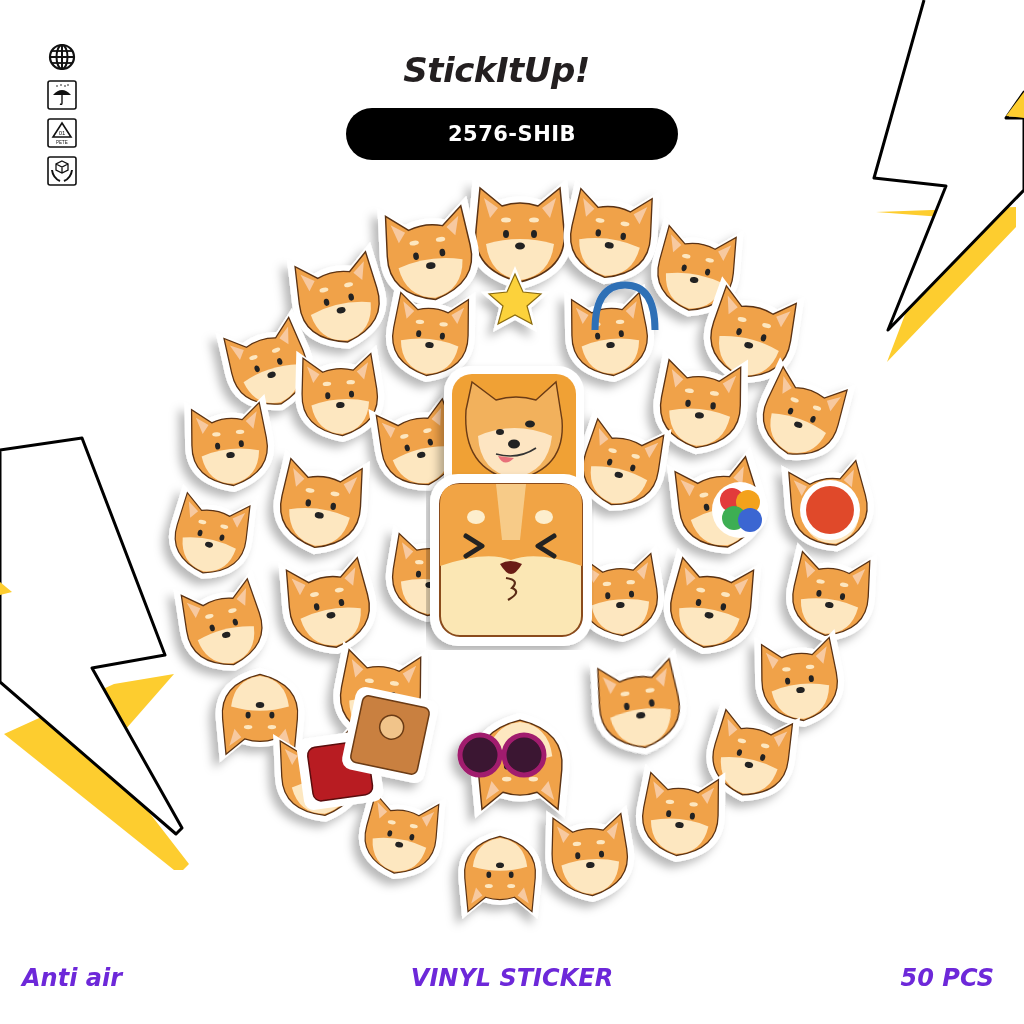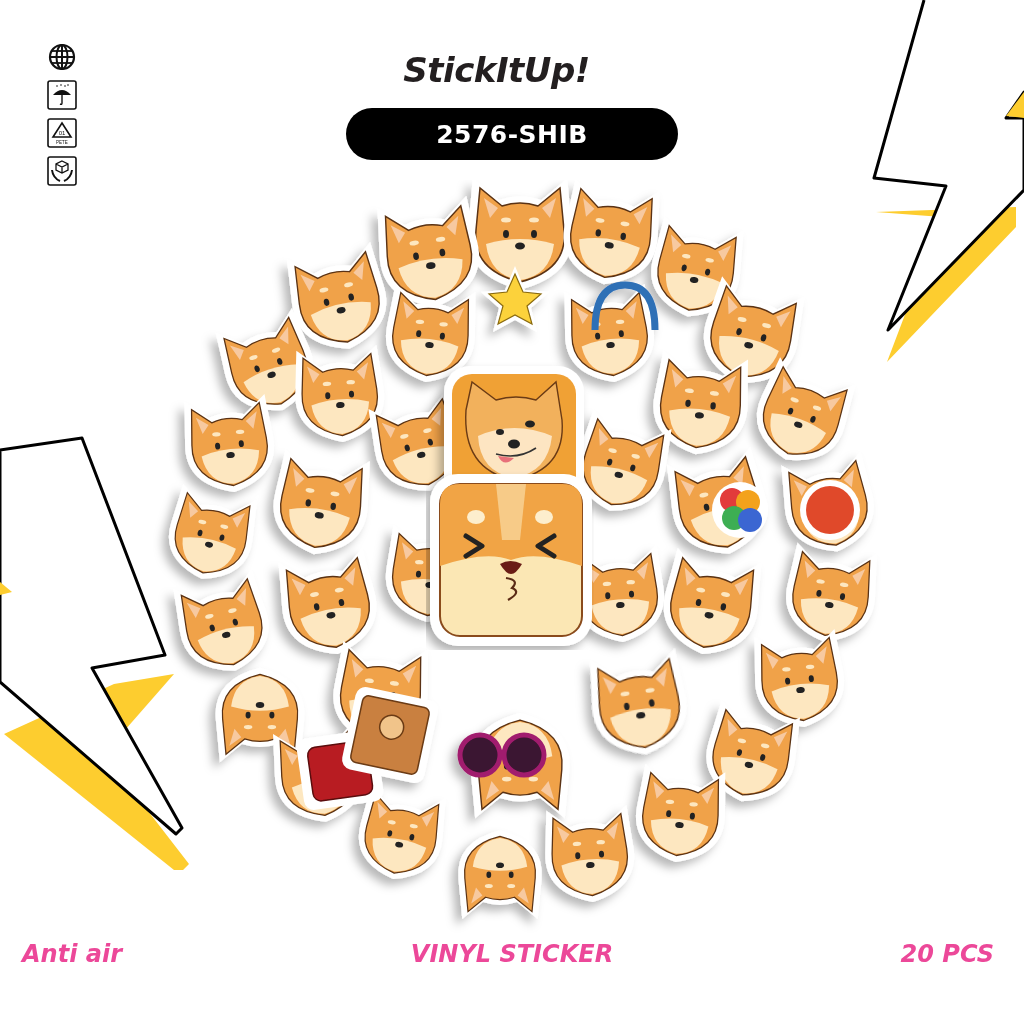--- a/index.html
+++ b/index.html
@@ -6,23 +6,23 @@
   body { width:1024px; height:1024px; background:#ffffff; position:relative; overflow:hidden;
          font-family:"Liberation Sans", sans-serif; }
   .bolt { position:absolute; }
   .icons { position:absolute; left:47px; top:42px; width:32px; display:flex; flex-direction:column; gap:8px; }
   .icons .ic { width:30px; height:30px; display:flex; align-items:center; justify-content:center; }
   .brand { position:absolute; left:0; width:993px; top:50px; text-align:center;
            font-family:"DejaVu Sans", sans-serif; font-weight:bold; font-style:italic;
            font-size:34px; color:#231f20; letter-spacing:-0.5px; }
   .sku { position:absolute; left:346px; top:108px; width:332px; height:52px; border-radius:26px;
          background:#000; color:#fff; display:flex; align-items:center; justify-content:center;
-         font-family:"DejaVu Sans", sans-serif; font-weight:bold; font-size:25px; letter-spacing:0.5px; }
-  .footer { position:absolute; top:940px; font-family:"DejaVu Sans", sans-serif; font-weight:bold;
-            font-style:italic; font-size:24px; color:#ec4899; }
+         font-family:"DejaVu Sans", sans-serif; font-weight:bold; font-size:21px; letter-spacing:0.5px; }
+  .footer { position:absolute; top:964px; font-family:"DejaVu Sans", sans-serif; font-weight:bold;
+            font-style:italic; font-size:24px; color:#6d28d9; }
   .f-left { left:22px; }
   .f-mid { left:0; width:1024px; text-align:center; }
   .f-right { right:30px; }
   .cluster { position:absolute; left:140px; top:180px; width:760px; height:760px; }
   .feature { position:absolute; }
 </style>
 </head>
 <body>
 
 <svg class="bolt" style="left:860px;top:0;" width="164" height="370" viewBox="0 0 164 370">
@@ -200,13 +200,13 @@
       <path d="M40 176 L56 186 L40 196" fill="none" stroke="#222" stroke-width="5" stroke-linecap="round" stroke-linejoin="round"></path>
       <path d="M128 176 L112 186 L128 196" fill="none" stroke="#222" stroke-width="5" stroke-linecap="round" stroke-linejoin="round"></path>
       <path d="M74 204 Q84 198 96 204 Q90 214 85 214 Q80 214 74 204 Z" fill="#6a1f16"></path>
       <path d="M80 218 Q94 220 86 228 Q96 232 82 240" fill="none" stroke="#5a2a14" stroke-width="2.2"></path>
     </g>
   </svg>
 </div>
 
 <div class="footer f-left">Anti air</div>
 <div class="footer f-mid">VINYL STICKER</div>
-<div class="footer f-right">20 PCS</div>
+<div class="footer f-right">50 PCS</div>
 
 </body></html>

